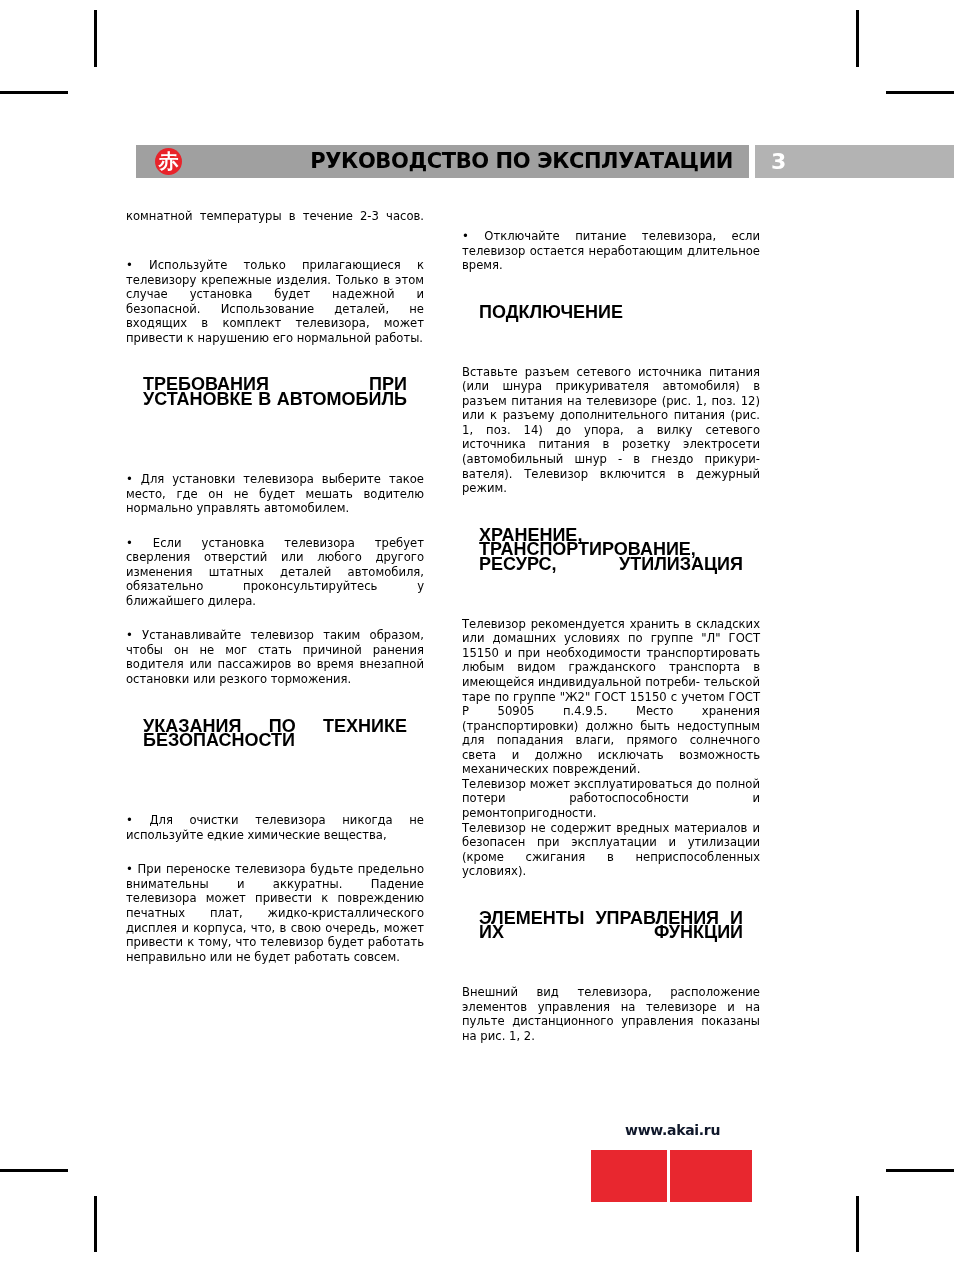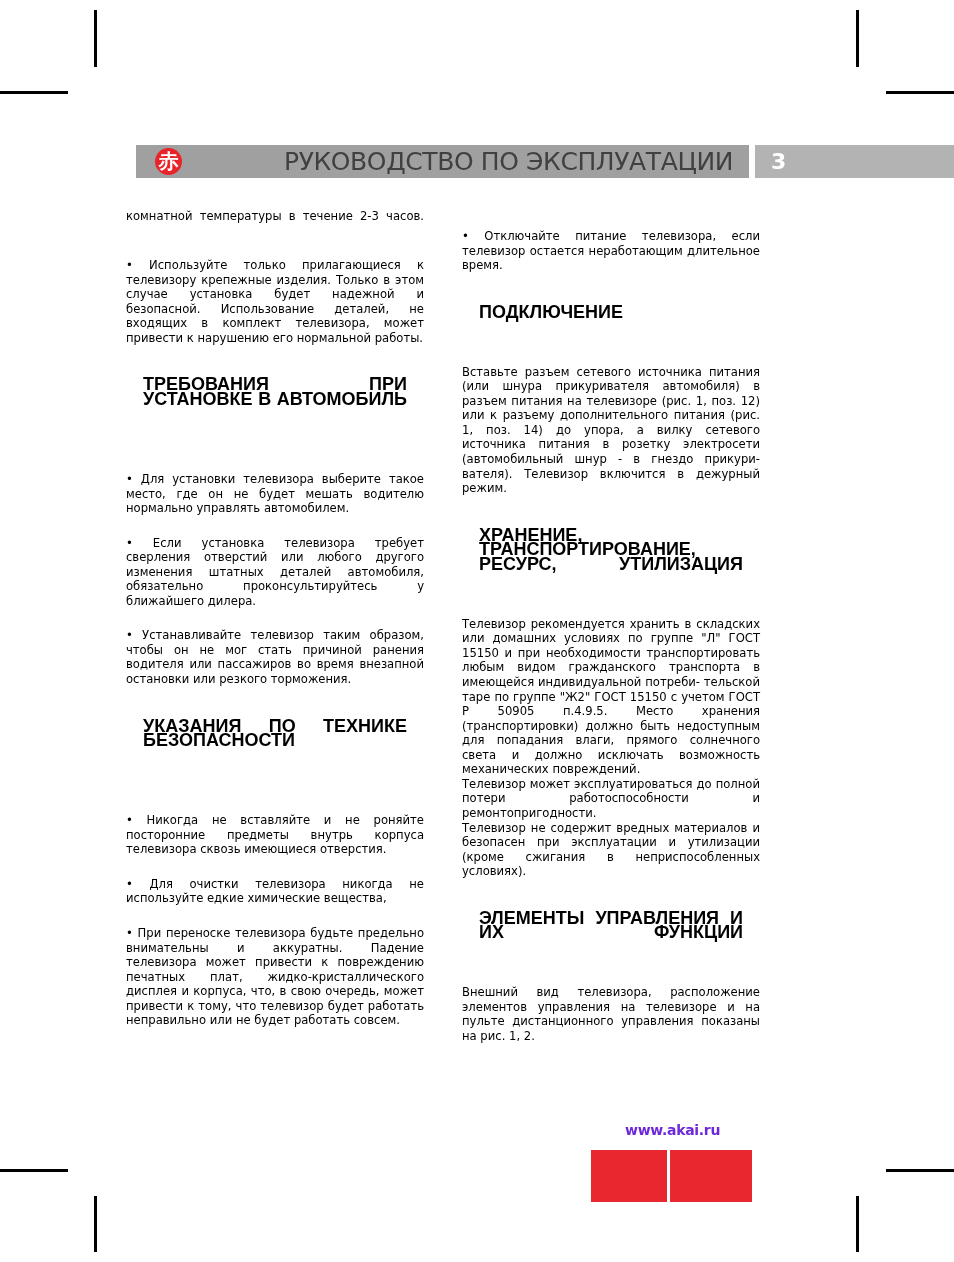--- a/index.html
+++ b/index.html
@@ -69,23 +69,23 @@
     font-family: "DejaVu Sans", "Liberation Sans", sans-serif;
     font-weight: bold;
     overflow: hidden;
   }
   .header-title {
     position: absolute;
     right: 16px;
     top: 0;
     height: 33px;
     line-height: 33px;
-    color: #404040;
-    font-size: 25px;
-    font-weight: normal;
+    color: #000000;
+    font-size: 21px;
+    font-weight: bold;
     font-family: "DejaVu Sans", "Liberation Sans", sans-serif;
     letter-spacing: -0.4px;
     white-space: nowrap;
   }
   .header-pagenum {
     position: absolute;
     left: 16px;
     top: 0;
     height: 33px;
     line-height: 33px;
@@ -147,21 +147,21 @@
   }
   .gap-sm { height: 14px; }
   .gap-head { height: 15px; }
 
   
   .footer-url {
     position: absolute;
     left: 625px;
     top: 1122px;
     width: 200px;
-    color: #6d28d9;
+    color: #0f172a;
     font-size: 14px;
     font-weight: bold;
     font-family: "DejaVu Sans", "Liberation Sans", sans-serif;
     letter-spacing: -0.3px;
   }
   .footer-block {
     position: absolute;
     top: 1150px;
     height: 52px;
     background: #e8272f;
@@ -201,21 +201,20 @@
     <div class="gap-head"></div>
     <h2 class="section-head">ТРЕБОВАНИЯ ПРИ УСТАНОВКЕ В АВТОМОБИЛЬ</h2>
     <div class="gap-sm"></div>
     <p class="body-text bullet">• Для установки телевизора выберите такое место, где он не будет мешать водителю нормально управлять автомобилем.</p>
     <p class="body-text bullet">• Если установка телевизора требует сверления отверстий или любого другого изменения штатных деталей автомобиля, обязательно проконсультируйтесь у ближайшего дилера.</p>
     <p class="body-text bullet">• Устанавливайте телевизор таким образом, чтобы он не мог стать причиной ранения водителя или пассажиров во время внезапной остановки или резкого торможения.</p>
 
     <div class="gap-head"></div>
     <h2 class="section-head">УКАЗАНИЯ ПО ТЕХНИКЕ БЕЗОПАСНОСТИ</h2>
     <div class="gap-sm"></div>
-    <p class="body-text bullet">• Никогда не вставляйте и не роняйте посторонние предметы внутрь корпуса телевизора сквозь имеющиеся отверстия.</p>
     <p class="body-text bullet">• Для очистки телевизора никогда не используйте едкие химические вещества,</p>
     <p class="body-text bullet">• При переноске телевизора будьте предельно внимательны и аккуратны. Падение телевизора может привести к повреждению печатных плат, жидко-кристаллического дисплея и корпуса, что, в свою очередь, может привести к тому, что телевизор будет работать неправильно или не будет работать совсем.</p>
   </div>
 
   <div class="col col-right">
     <p class="body-text bullet">• Отключайте питание телевизора, если телевизор остается неработающим длительное время.</p>
 
     <div class="gap-head"></div>
     <h2 class="section-head">ПОДКЛЮЧЕНИЕ</h2>
     <div class="gap-sm"></div>

